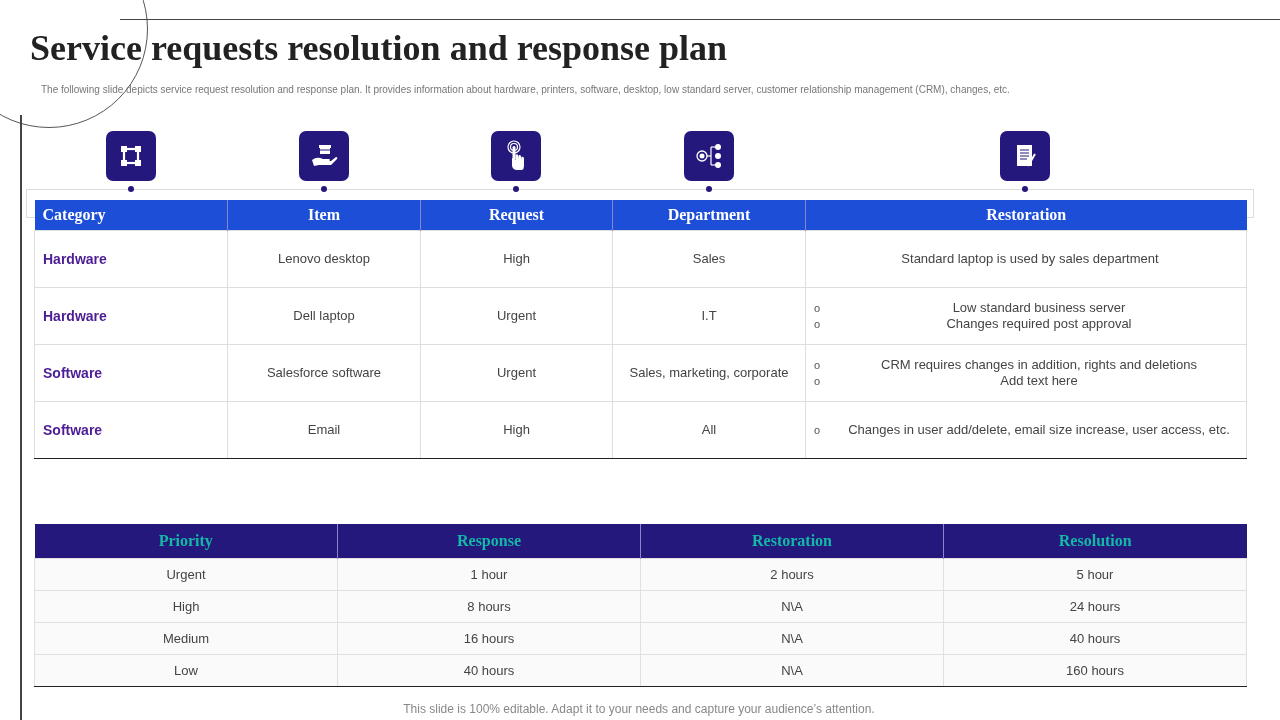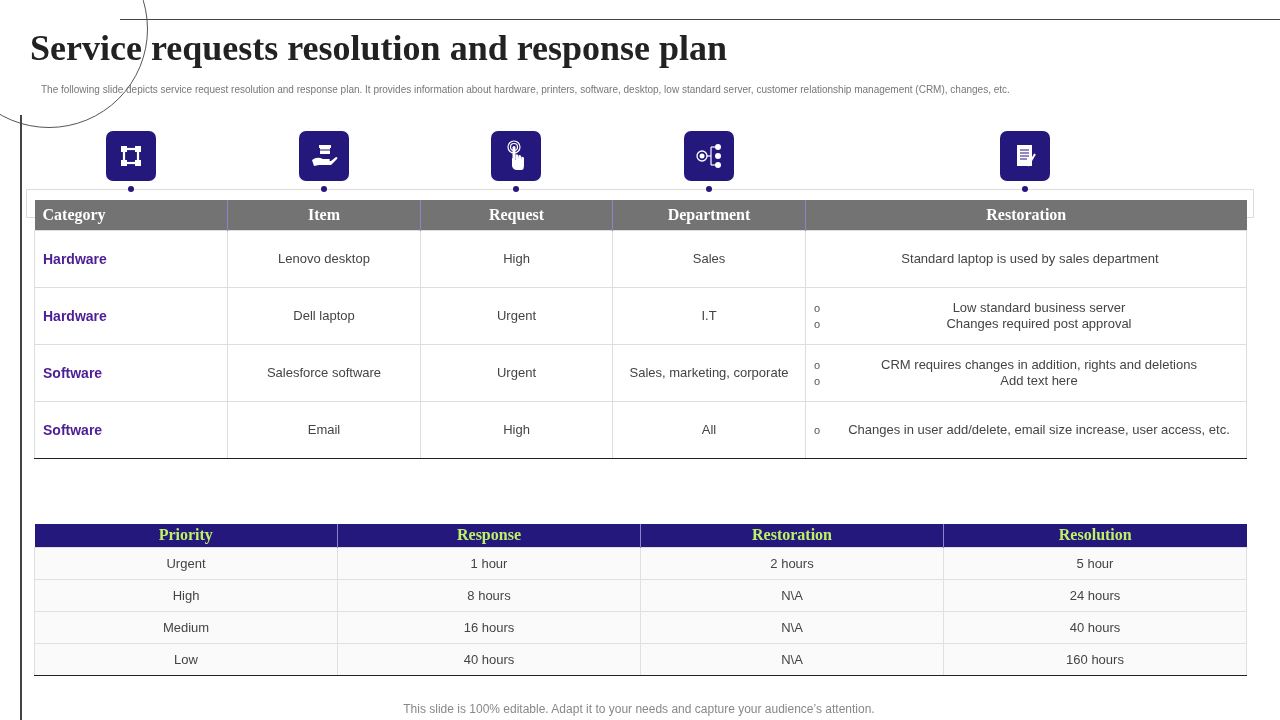--- a/index.html
+++ b/index.html
@@ -12,33 +12,33 @@
 
   .title { position: absolute; left: 30px; top: 27px; font-family: "Liberation Serif", "DejaVu Serif", serif; font-size: 36px; color: #222; letter-spacing: 0px; white-space: nowrap; }
   .subtitle { position: absolute; left: 41px; top: 84px; font-size: 10px; color: #777; white-space: nowrap; text-align: center; }
 
   .icon-strip { position: absolute; left: 26px; top: 189px; width: 1228px; height: 29px; border: 1px solid #dcdcdc; }
   .icon-box { position: absolute; top: 131px; width: 50px; height: 50px; border-radius: 7px; background: #25187d; display: flex; align-items: center; justify-content: center; }
   .icon-dot { position: absolute; top: 186px; width: 6px; height: 6px; border-radius: 50%; background: #25187d; }
 
   table { border-collapse: collapse; table-layout: fixed; }
   .t1 { position: absolute; left: 34px; top: 200px; width: 1212px; }
-  .t1 th { background: #737373; color: #fff; font-family: "Liberation Serif", "DejaVu Serif", serif; font-weight: bold; font-size: 16px; height: 30px; border-right: 1px solid #8a84c8; }
+  .t1 th { background: #1d4ed8; color: #fff; font-family: "Liberation Serif", "DejaVu Serif", serif; font-weight: bold; font-size: 16px; height: 30px; border-right: 1px solid #8a84c8; }
   .t1 th:last-child { border-right: none; }
   .t1 th.left { text-align: left; padding-left: 8px; }
   .t1 td { height: 57px; border: 1px solid #dedede; font-size: 13px; color: #444; text-align: center; vertical-align: middle; }
   .t1 td.cat { text-align: left; padding-left: 8px; font-weight: bold; font-size: 14px; color: #4c1d95; }
   .t1 td.desc { text-align: center; padding-left: 8px; }
   .t1 tr:last-child td { border-bottom: 1px solid #222; }
   .bullets { list-style: none; }
   .bullets li { line-height: 16px; position: relative; padding-left: 18px; }
   .bullets li::before { content: "o"; position: absolute; left: 0; top: 0; font-size: 11px; color: #555; }
 
   .t2 { position: absolute; left: 34px; top: 524px; width: 1212px; }
-  .t2 th { background: #25187d; color: #bef264; font-family: "Liberation Serif", "DejaVu Serif", serif; font-weight: bold; font-size: 16px; height: 23px; border-right: 1px solid #8a84c8; }
+  .t2 th { background: #25187d; color: #14b8a6; font-family: "Liberation Serif", "DejaVu Serif", serif; font-weight: bold; font-size: 16px; height: 34px; border-right: 1px solid #8a84c8; }
   .t2 th:last-child { border-right: none; }
   .t2 td { height: 32px; border: 1px solid #e0e0e0; background: #fafafa; font-size: 13px; color: #444; text-align: center; }
   .t2 tr:last-child td { border-bottom: 1px solid #222; }
 
   .footer { position: absolute; left: 0; width: 1278px; top: 702px; text-align: center; font-size: 12px; color: #888; }
 </style>
 </head>
 <body>
 
 <div class="deco-circle"></div>

